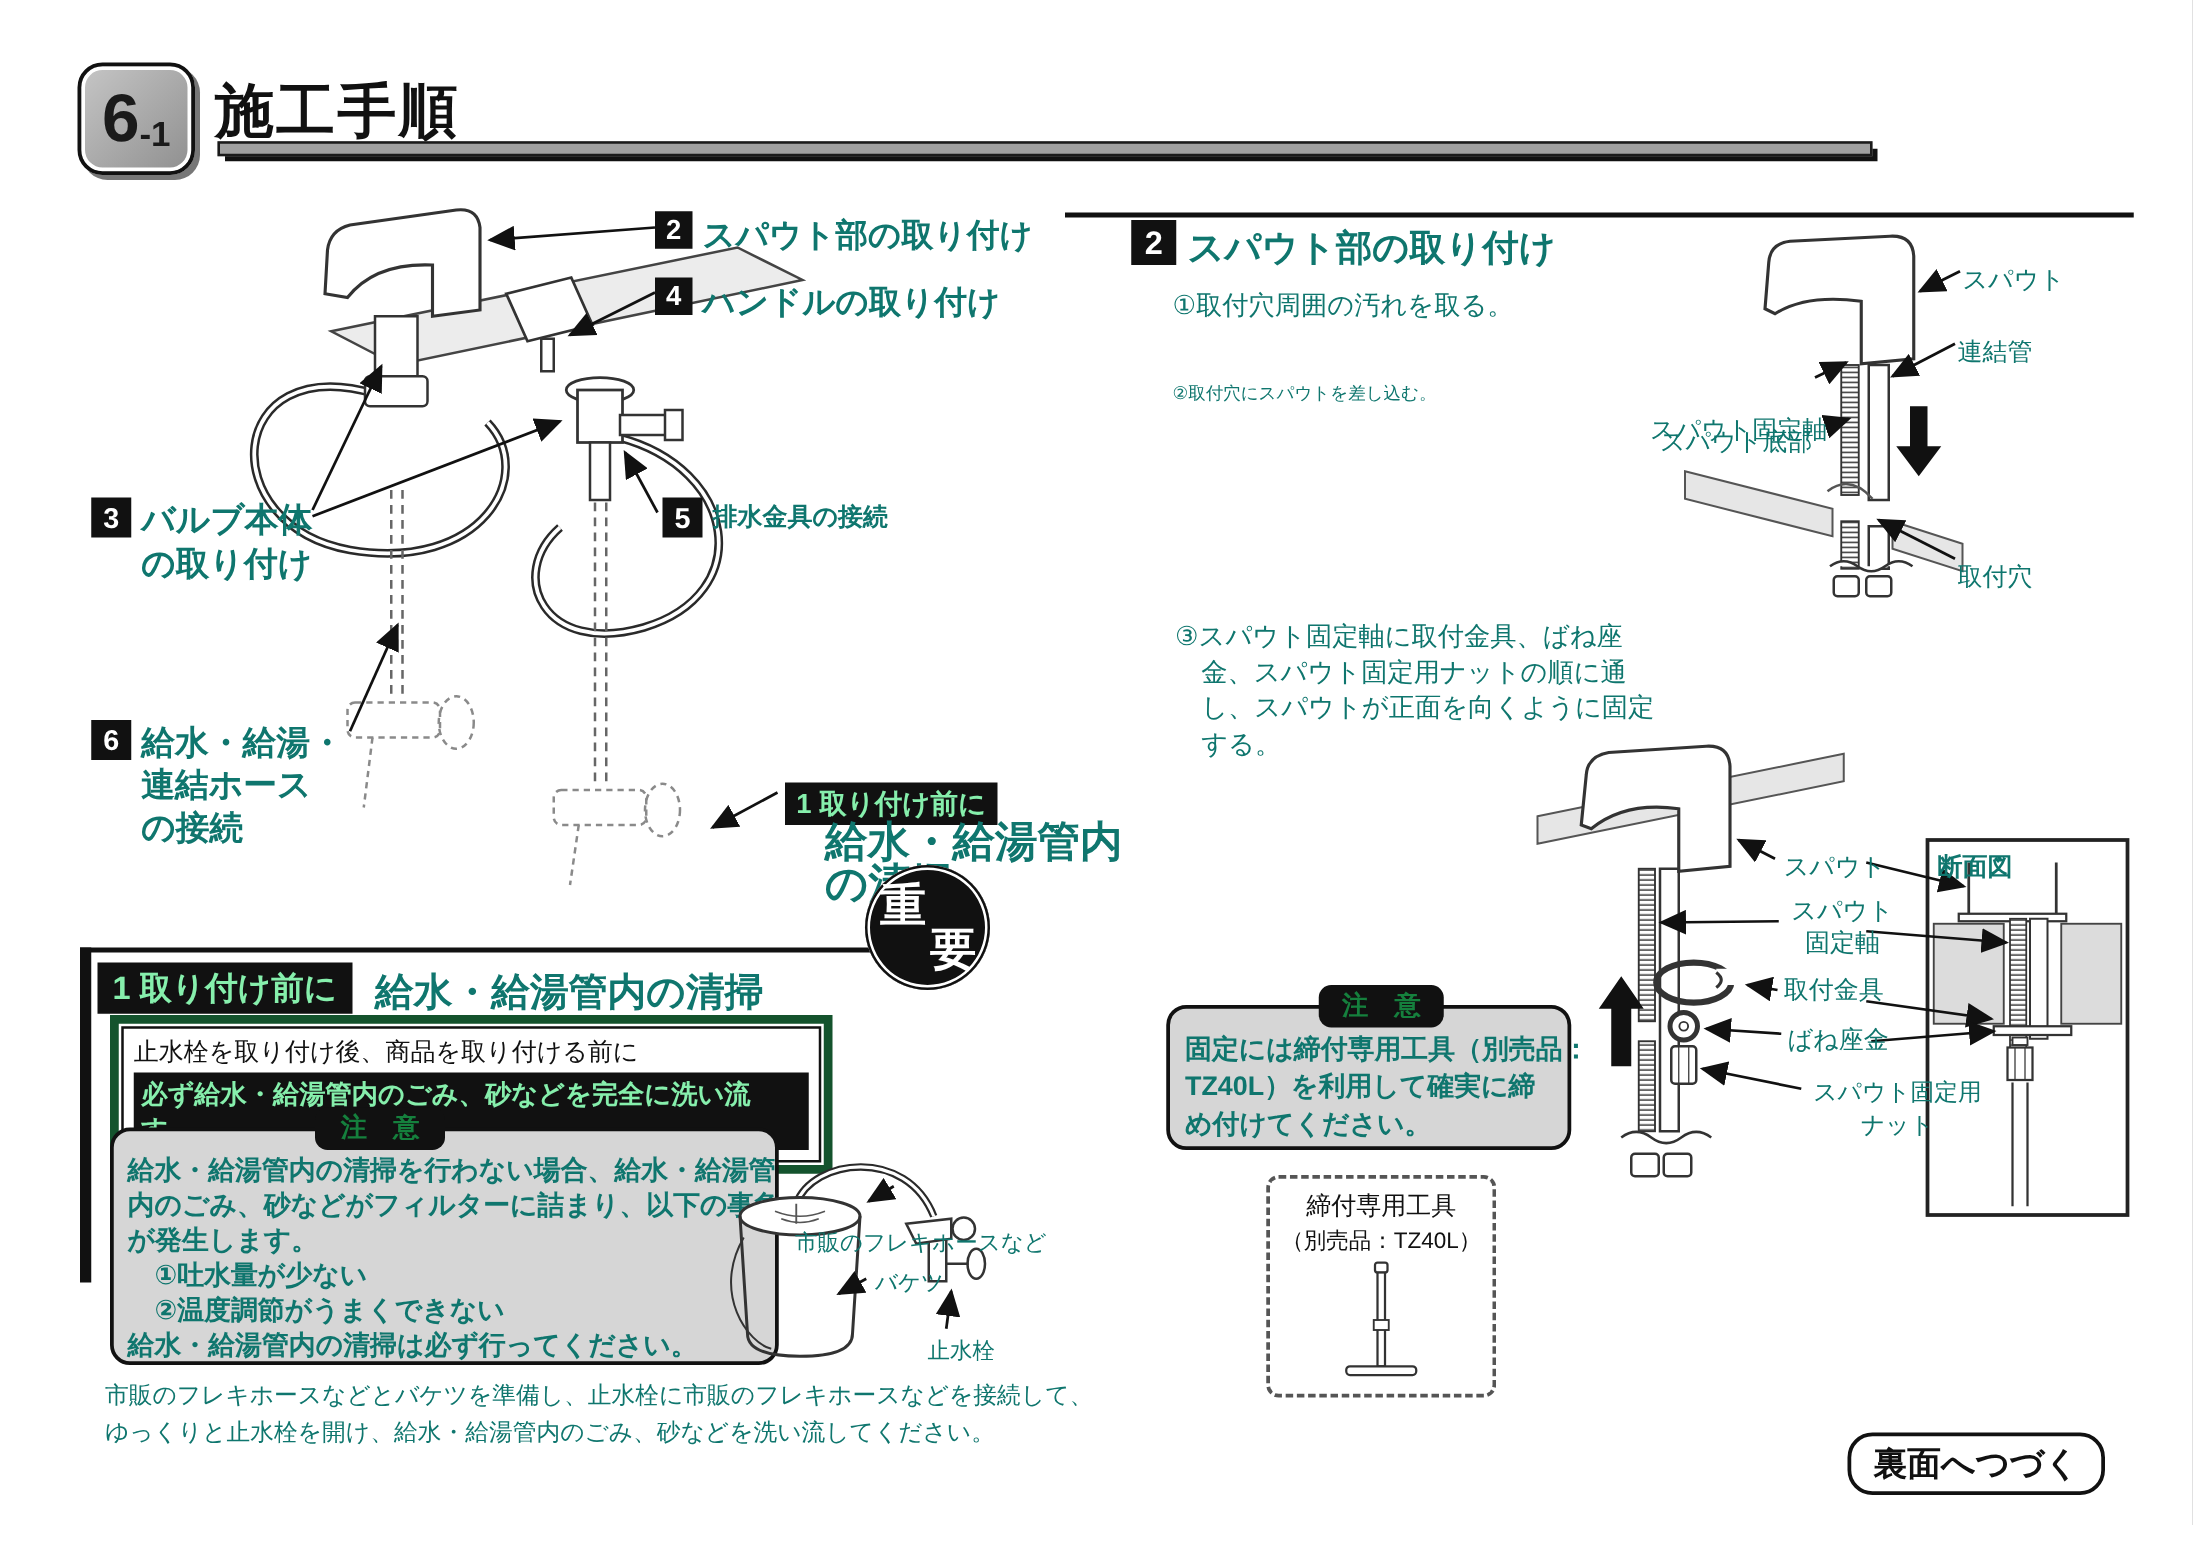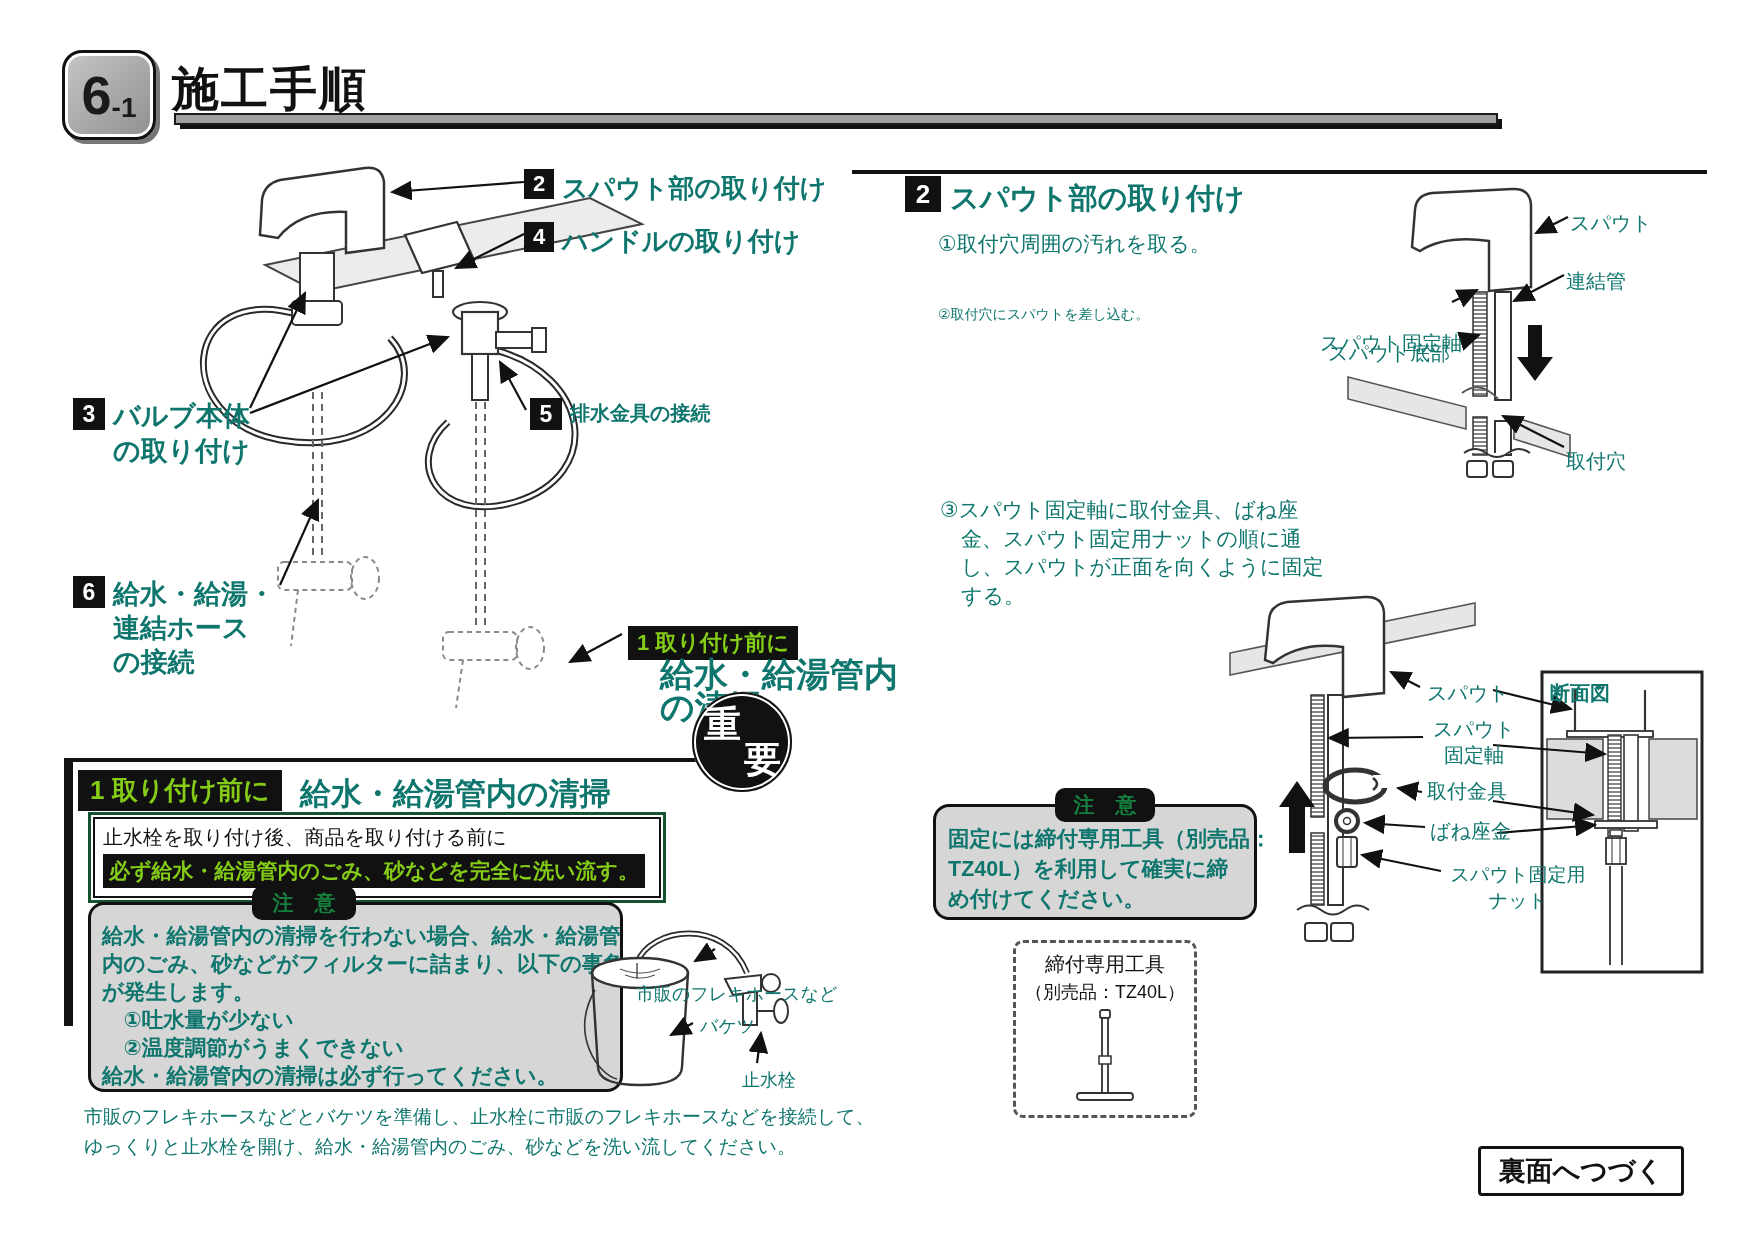--- a/index.html
+++ b/index.html
@@ -3,21 +3,21 @@
 <meta charset="utf-8">
 <style>
   * { margin:0; padding:0; box-sizing:border-box; }
   body { background:#888; font-family:"Liberation Sans","DejaVu Sans",sans-serif; }
   .canvas { position:relative; width:1754px; height:1240px; background:#fff; overflow:hidden;
             font-family:"Liberation Sans","DejaVu Sans",sans-serif; color:#111; }
   .abs { position:absolute; }
   .lbl { font-weight:600; color:#0f766e; white-space:pre-line; }
   .numbox { background:#111; color:#fff; font-weight:700; display:flex; align-items:center;
             justify-content:center; }
-  .blkbar { background:#111; color:#84cc16; font-weight:700; }
+  .blkbar { background:#111; color:#86efac; font-weight:700; }
   .pill { background:#111; color:#15803d; font-weight:700; border-radius:10px; text-align:center; }
   .cautionbox { background:#d6d6d6; border:3px solid #111; border-radius:16px; }
   .arrowline { stroke:#111; stroke-width:2.2; fill:none; }
   svg { position:absolute; overflow:visible; }
 </style>
 </head>
 <body>
 
 <div class="canvas">
 
@@ -107,21 +107,21 @@
   <div class="abs blkbar" style="left:628px; top:626px; font-size:22px; padding:2px 9px;">1 取り付け前に</div>
   <div class="abs lbl" style="left:660px; top:658px; font-size:34px; line-height:33px; font-weight:700;">給水・給湯管内
 の清掃</div>
 
   <div class="abs" style="left:64px; top:758px; width:696px; height:4px; background:#111;"></div>
   <div class="abs" style="left:64px; top:758px; width:9px; height:268px; background:#111;"></div>
 
   <div class="abs blkbar" style="left:78px; top:770px; font-size:26px; padding:3px 12px;">1 取り付け前に</div>
   <div class="abs lbl" style="left:300px; top:773px; font-size:31px; font-weight:700;">給水・給湯管内の清掃</div>
 
-  <div class="abs" style="left:88px; top:812px; width:578px; border:3px solid #14532d; padding:2px; background:#fff;">
+  <div class="abs" style="left:88px; top:812px; width:578px; border:7px solid #14532d; padding:2px; background:#fff;">
     <div style="border:2px solid #111; padding:5px 8px 8px 8px;">
       <div style="font-size:20px; font-weight:500;">止水栓を取り付け後、商品を取り付ける前に</div>
       <div class="blkbar" style="display:inline-block; font-size:21px; padding:3px 6px; margin-top:3px;">必ず給水・給湯管内のごみ、砂などを完全に洗い流す。</div>
     </div>
   </div>
 
   <div class="abs" style="left:692px; top:692px; width:100px; height:100px; background:#111; border-radius:50%;
               box-shadow:inset 0 0 0 2px #111, inset 0 0 0 4px #fff;">
     <span style="position:absolute; left:12px; top:8px; color:#fff; font-size:37px; font-weight:800;">重</span>
     <span style="position:absolute; right:11px; bottom:7px; color:#fff; font-size:37px; font-weight:800;">要</span>
@@ -308,16 +308,16 @@
   </svg>
   <div class="abs lbl" style="left:1427px; top:680px; font-size:20px; font-weight:500;">スパウト</div>
   <div class="abs lbl" style="left:1428px; top:716px; width:92px; font-size:20px; line-height:26px; font-weight:500; text-align:center;">スパウト
 固定軸</div>
   <div class="abs lbl" style="left:1427px; top:778px; font-size:20px; font-weight:500;">取付金具</div>
   <div class="abs lbl" style="left:1430px; top:818px; font-size:20px; font-weight:500;">ばね座金</div>
   <div class="abs lbl" style="left:1443px; top:862px; width:150px; font-size:19px; line-height:26px; font-weight:500; text-align:center;">スパウト固定用
 ナット</div>
   <div class="abs lbl" style="left:1550px; top:680px; font-size:20px; font-weight:600;">断面図</div>
 
-  <div class="abs" style="left:1478px; top:1146px; width:206px; height:50px; border:3px solid #111; border-radius:4px;
+  <div class="abs" style="left:1478px; top:1146px; width:206px; height:50px; border:3px solid #111; border-radius:20px;
               font-size:27px; font-weight:700; display:flex; align-items:center; justify-content:center;">裏面へつづく</div>
 
 </div>
 
 </body></html>

